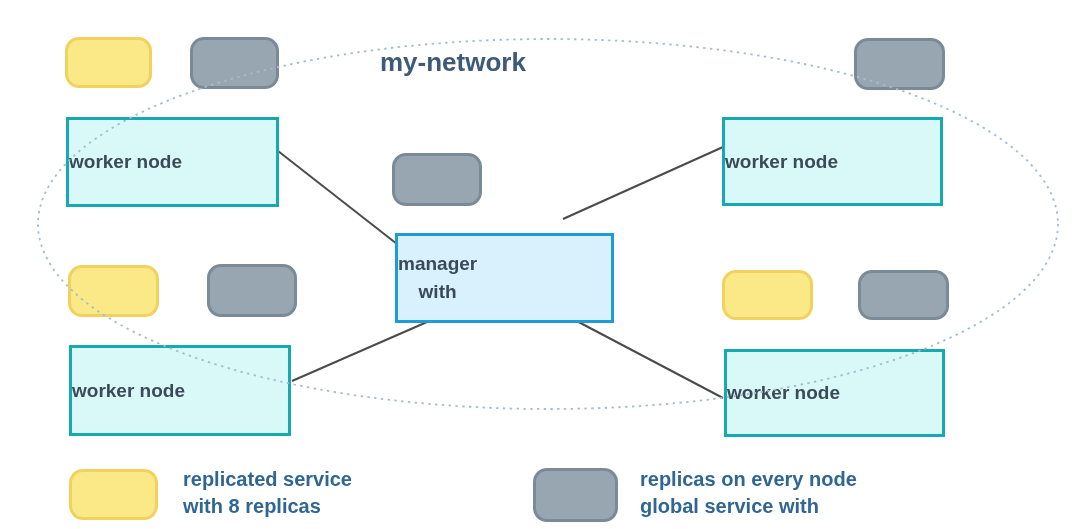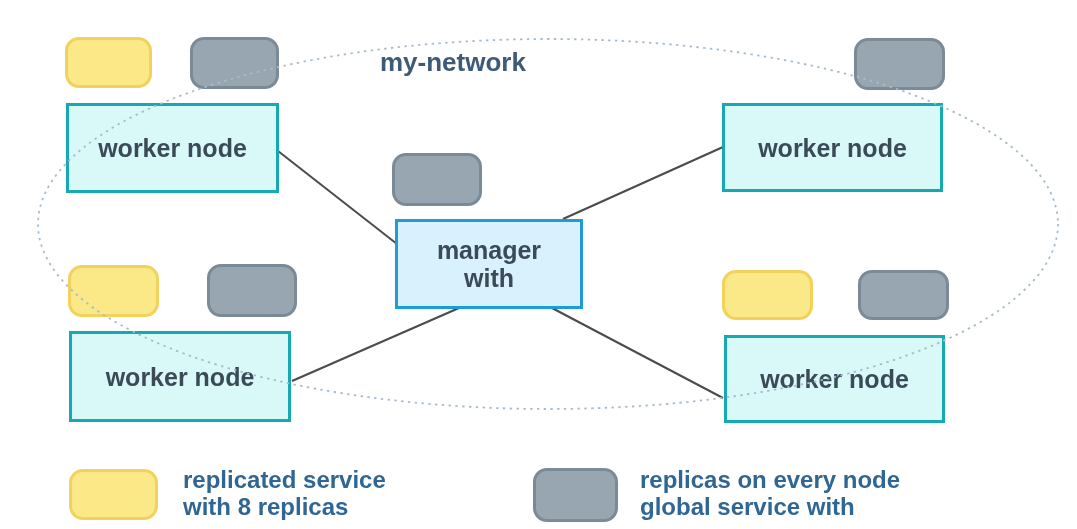--- a/index.html
+++ b/index.html
@@ -14,32 +14,32 @@
   #stage{
     position:relative; width:1077px; height:529px; background:#ffffff;
     font-family:"Liberation Sans", sans-serif; overflow:hidden;
   }
   svg.layer{position:absolute; left:0; top:0; pointer-events:none;}
   .layer-under{z-index:1;}
   .layer-over{z-index:3;}
 
   .node{
     position:absolute; z-index:2; box-sizing:border-box;
-    display:flex; align-items:center; justify-content:center;
-    font-weight:700; font-size:25px; color:var(--node-text);
-    text-align:center; line-height:28px;
+    display:flex; align-items:center; justify-content:flex-start;
+    font-weight:700; font-size:19px; color:var(--node-text);
+    text-align:center; line-height:28px;margin-top:14px;
   }
   .worker{ background:var(--worker-fill); border:3px solid var(--worker-border); }
   .manager{ background:var(--manager-fill); border:3px solid var(--manager-border); }
 
   .worker-tl{ left:66px;  top:103px; width:213px; height:90px; }
   .worker-tr{ left:722px; top:103px; width:221px; height:89px; }
   .worker-bl{ left:69px;  top:331px; width:222px; height:91px; }
   .worker-br{ left:724px; top:335px; width:221px; height:88px; }
-  .manager-box{ left:395px; top:219px; width:188px; height:90px; }
+  .manager-box{ left:395px; top:219px; width:219px; height:90px; }
 
   .chip{
     position:absolute; z-index:2; box-sizing:border-box; border-radius:14px;
   }
   .chip-replicated{ background:var(--replicated-fill); border:3px solid var(--replicated-border); }
   .chip-global{ background:var(--global-fill); border:3px solid var(--global-border); }
 
   .chip-y-tl{ left:65px;  top:37px;  width:87px; height:51px; }
   .chip-g-tl{ left:190px; top:37px;  width:89px; height:52px; }
   .chip-g-tr{ left:854px; top:38px;  width:91px; height:52px; }
@@ -51,21 +51,21 @@
 
   .network-label{
     position:absolute; z-index:2; left:380px; top:47px; width:330px;
     text-align:left; font-weight:700; font-size:26px; color:var(--network-text);
   }
 
   .legend{ position:absolute; z-index:2; }
   .legend-chip-replicated{ left:69px;  top:469px; width:89px; height:51px; }
   .legend-chip-global{    left:533px; top:468px; width:85px; height:54px; }
   .legend-text{
-    position:absolute; z-index:2; font-weight:700; font-size:24px;
+    position:absolute; z-index:2; font-weight:700; font-size:20px;
     line-height:27px; color:var(--label-text); white-space:nowrap;
   }
   .legend-text-replicated{ left:183px; top:466px; }
   .legend-text-global{     left:640px; top:466px; }
 </style>
 </head>
 <body>
 
 <div id="stage">
 

